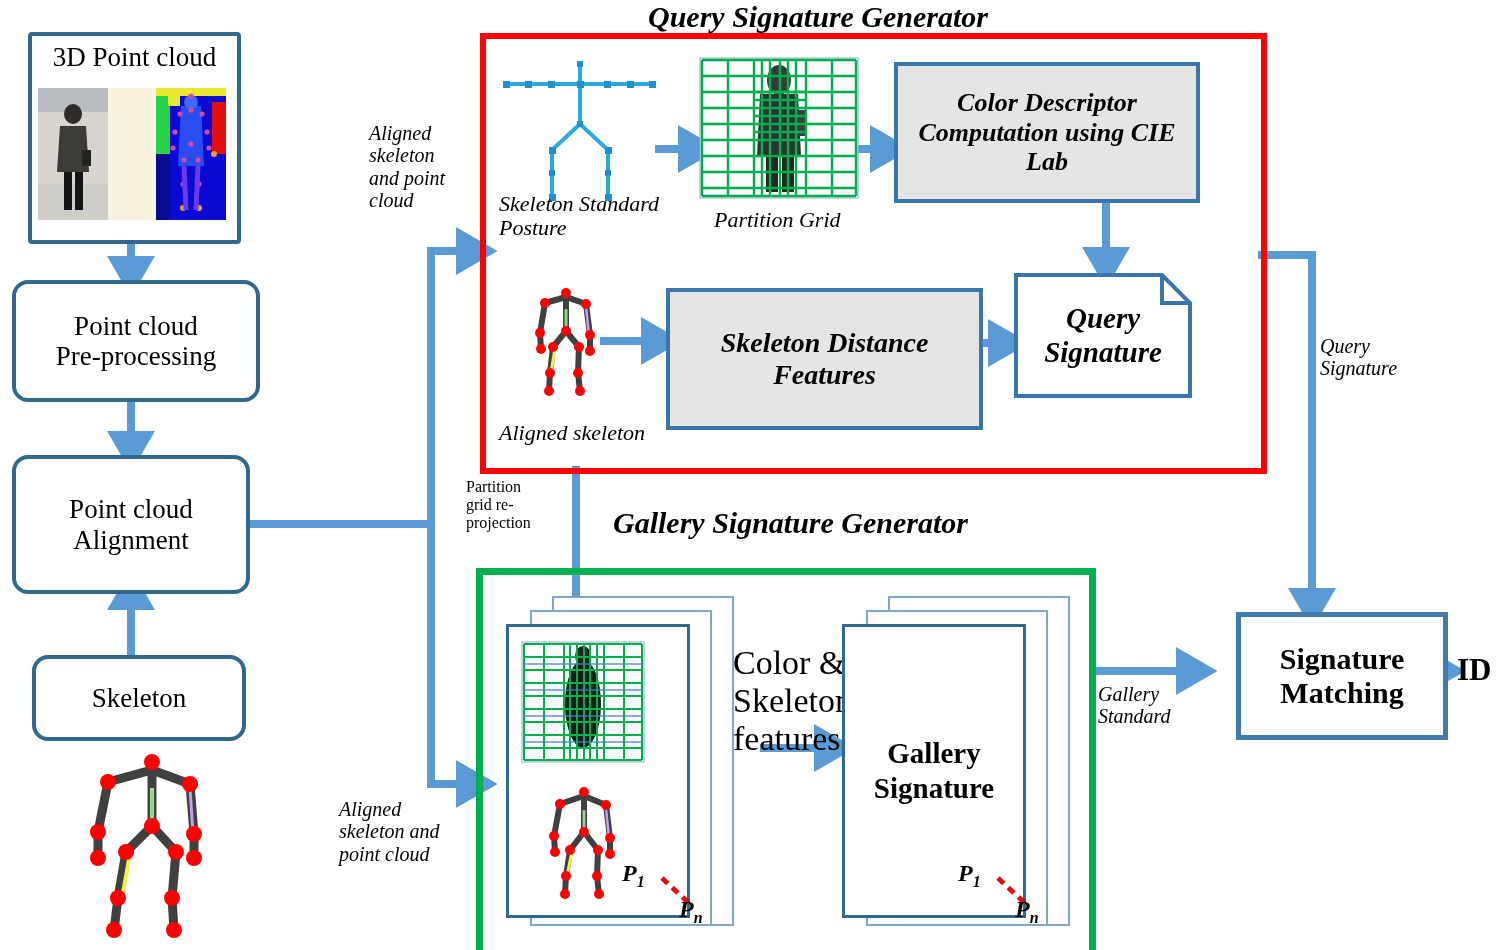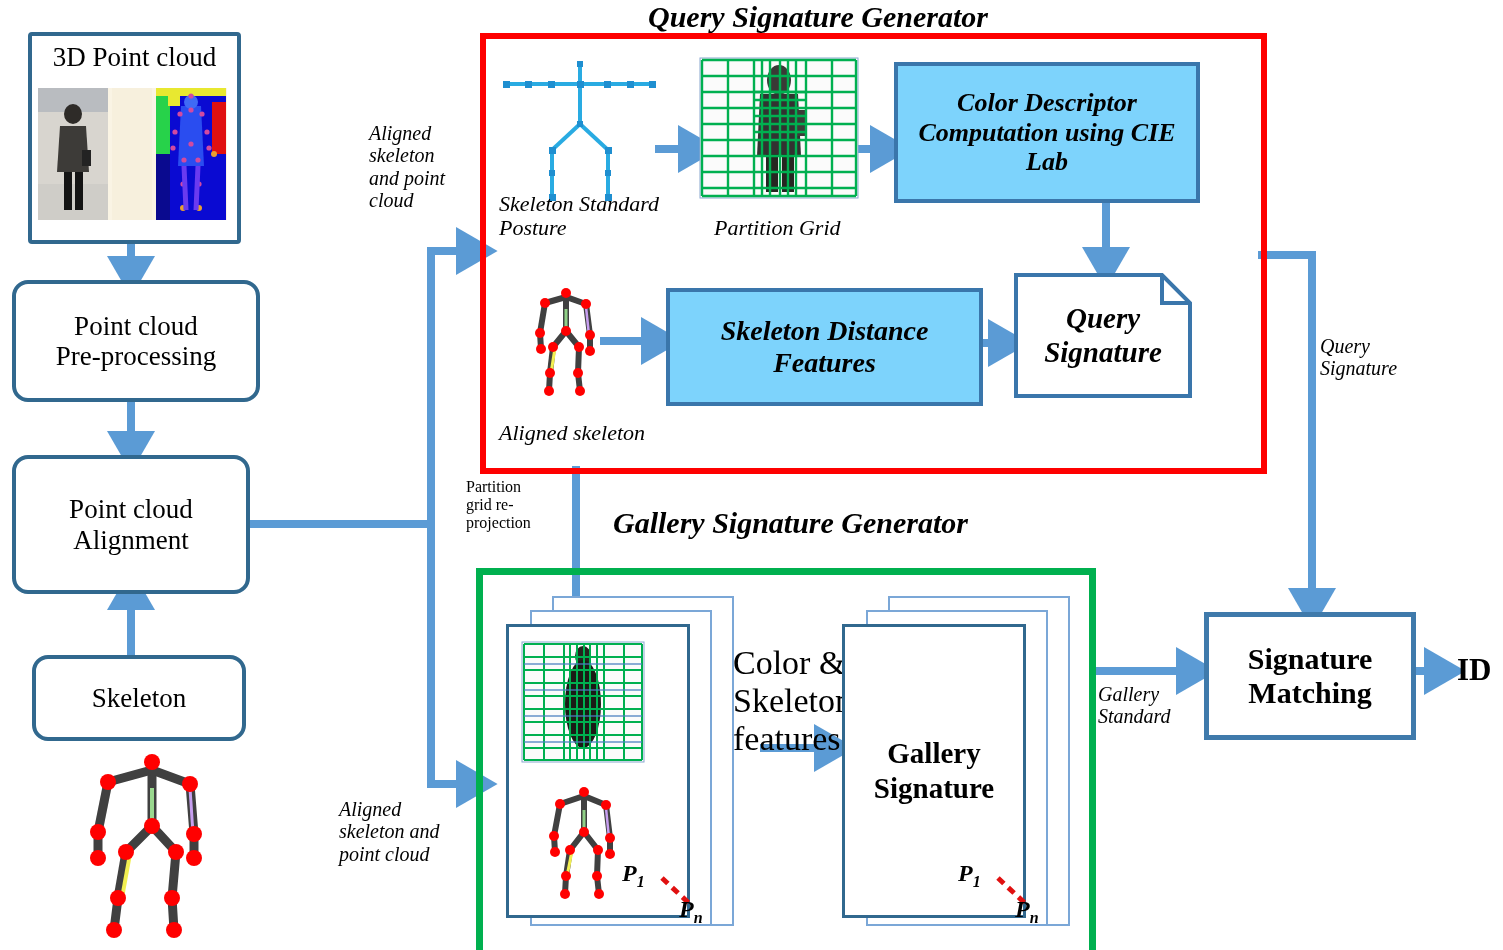--- a/index.html
+++ b/index.html
@@ -4,26 +4,26 @@
 <style>
   html,body{margin:0;padding:0;background:#ffffff;}
   body{width:1503px;height:950px;position:relative;overflow:hidden;
        font-family:"Liberation Serif","DejaVu Serif",serif;color:#000;}
   .abs{position:absolute;}
   
   .procbox{border:4px solid #31688e;border-radius:16px;background:#fff;
            display:flex;align-items:center;justify-content:center;
            text-align:center;font-size:27px;line-height:1.12;}
   
-  .sqbox{border:4px solid #3a76ab;background:#7dd3fc;display:flex;
+  .sqbox{border:4px solid #3a76ab;background:#e5e5e5;display:flex;
          align-items:center;justify-content:flex-end;text-align:center;
          font-weight:bold;font-style:italic;line-height:1.15;}
   .sqbox-dark{border:5px solid #3f7aab;background:#fff;display:flex;
          align-items:center;justify-content:center;text-align:center;
-         font-weight:bold;line-height:1.15;}
+         font-weight:bold;line-height:1.15;margin-left:32px;}
   
   .frame-red{border:6px solid #fe0000;background:transparent;}
   .frame-green{border:7px solid #00b04f;background:transparent;}
   
   .grouptitle{font-weight:bold;font-style:italic;font-size:30px;
               white-space:nowrap;}
   
   .lbl-it{font-style:italic;font-size:20px;line-height:1.12;}
   .lbl-rm{font-style:normal;font-size:16px;line-height:1.12;}
   .caption{font-style:italic;font-size:22px;line-height:1.1;}
@@ -249,21 +249,21 @@
   </g>
   <g stroke="#00b050" stroke-width="2.4" fill="none">
     <path d="M2,2 H156 M2,18 H156 M2,34 H156 M2,50 H156 M2,66 H156
              M2,82 H156 M2,98 H156 M2,114 H156 M2,130 H156 M2,138 H156"></path>
     <path d="M2,2 V138 M28,2 V138 M54,2 V138 M80,2 V138 M106,2 V138
              M132,2 V138 M156,2 V138"></path>
     <path d="M62,2 V138 M70,2 V138 M88,2 V138 M96,2 V138"></path>
     <path d="M54,34 H106 M54,42 H106 M54,58 H106 M54,74 H106"></path>
   </g>
 </svg>
-<div class="abs caption" style="left:714px;top:216px;font-style:italic;">Partition Grid</div>
+<div class="abs caption" style="left:714px;top:208px;font-style:italic;">Partition Grid</div>
 
 <div class="abs sqbox" style="left:894px;top:62px;width:278px;height:133px;font-size:26px;padding:0 10px;">
   <span>Color Descriptor Computation using CIE Lab</span>
 </div>
 
 <svg class="abs" style="left:528px;top:285px;width:76px;height:110px;" viewBox="0 0 76 110">
   <g stroke="#404040" stroke-width="6" fill="none" stroke-linecap="round">
     <path d="M38,8 L38,46"></path>
     <path d="M17,18 L38,12 L58,19"></path>
     <path d="M17,18 L12,48"></path>
@@ -292,21 +292,21 @@
     <circle cx="25" cy="62" r="5"></circle>
       <circle cx="51" cy="62" r="5"></circle>
     <circle cx="22" cy="88" r="5"></circle>
       <circle cx="50" cy="88" r="5"></circle>
     <circle cx="21" cy="106" r="5"></circle>
       <circle cx="52" cy="106" r="5"></circle>
   </g>
 </svg>
 <div class="abs caption" style="left:499px;top:421px;">Aligned skeleton</div>
 
-<div class="abs sqbox" style="left:666px;top:288px;width:285px;height:110px;font-size:28px;padding:0 12px;">
+<div class="abs sqbox" style="left:666px;top:288px;width:285px;height:110px;font-size:28px;padding:12px 12px;">
   <span>Skeleton Distance Features</span>
 </div>
 
 <div class="abs" style="left:1014px;top:273px;width:178px;height:125px;">
   <svg style="position:absolute;left:0;top:0;width:178px;height:125px;" viewBox="0 0 178 125">
     <path d="M2,2 L148,2 L176,30 L176,123 L2,123 z" fill="#ffffff" stroke="#3a76ab" stroke-width="4"></path>
     <path d="M148,2 L148,30 L176,30" fill="none" stroke="#3a76ab" stroke-width="4"></path>
   </svg>
   <div class="abs" style="left:0;top:0;width:178px;height:125px;display:flex;align-items:center;
               justify-content:center;text-align:center;font-weight:bold;font-style:italic;

